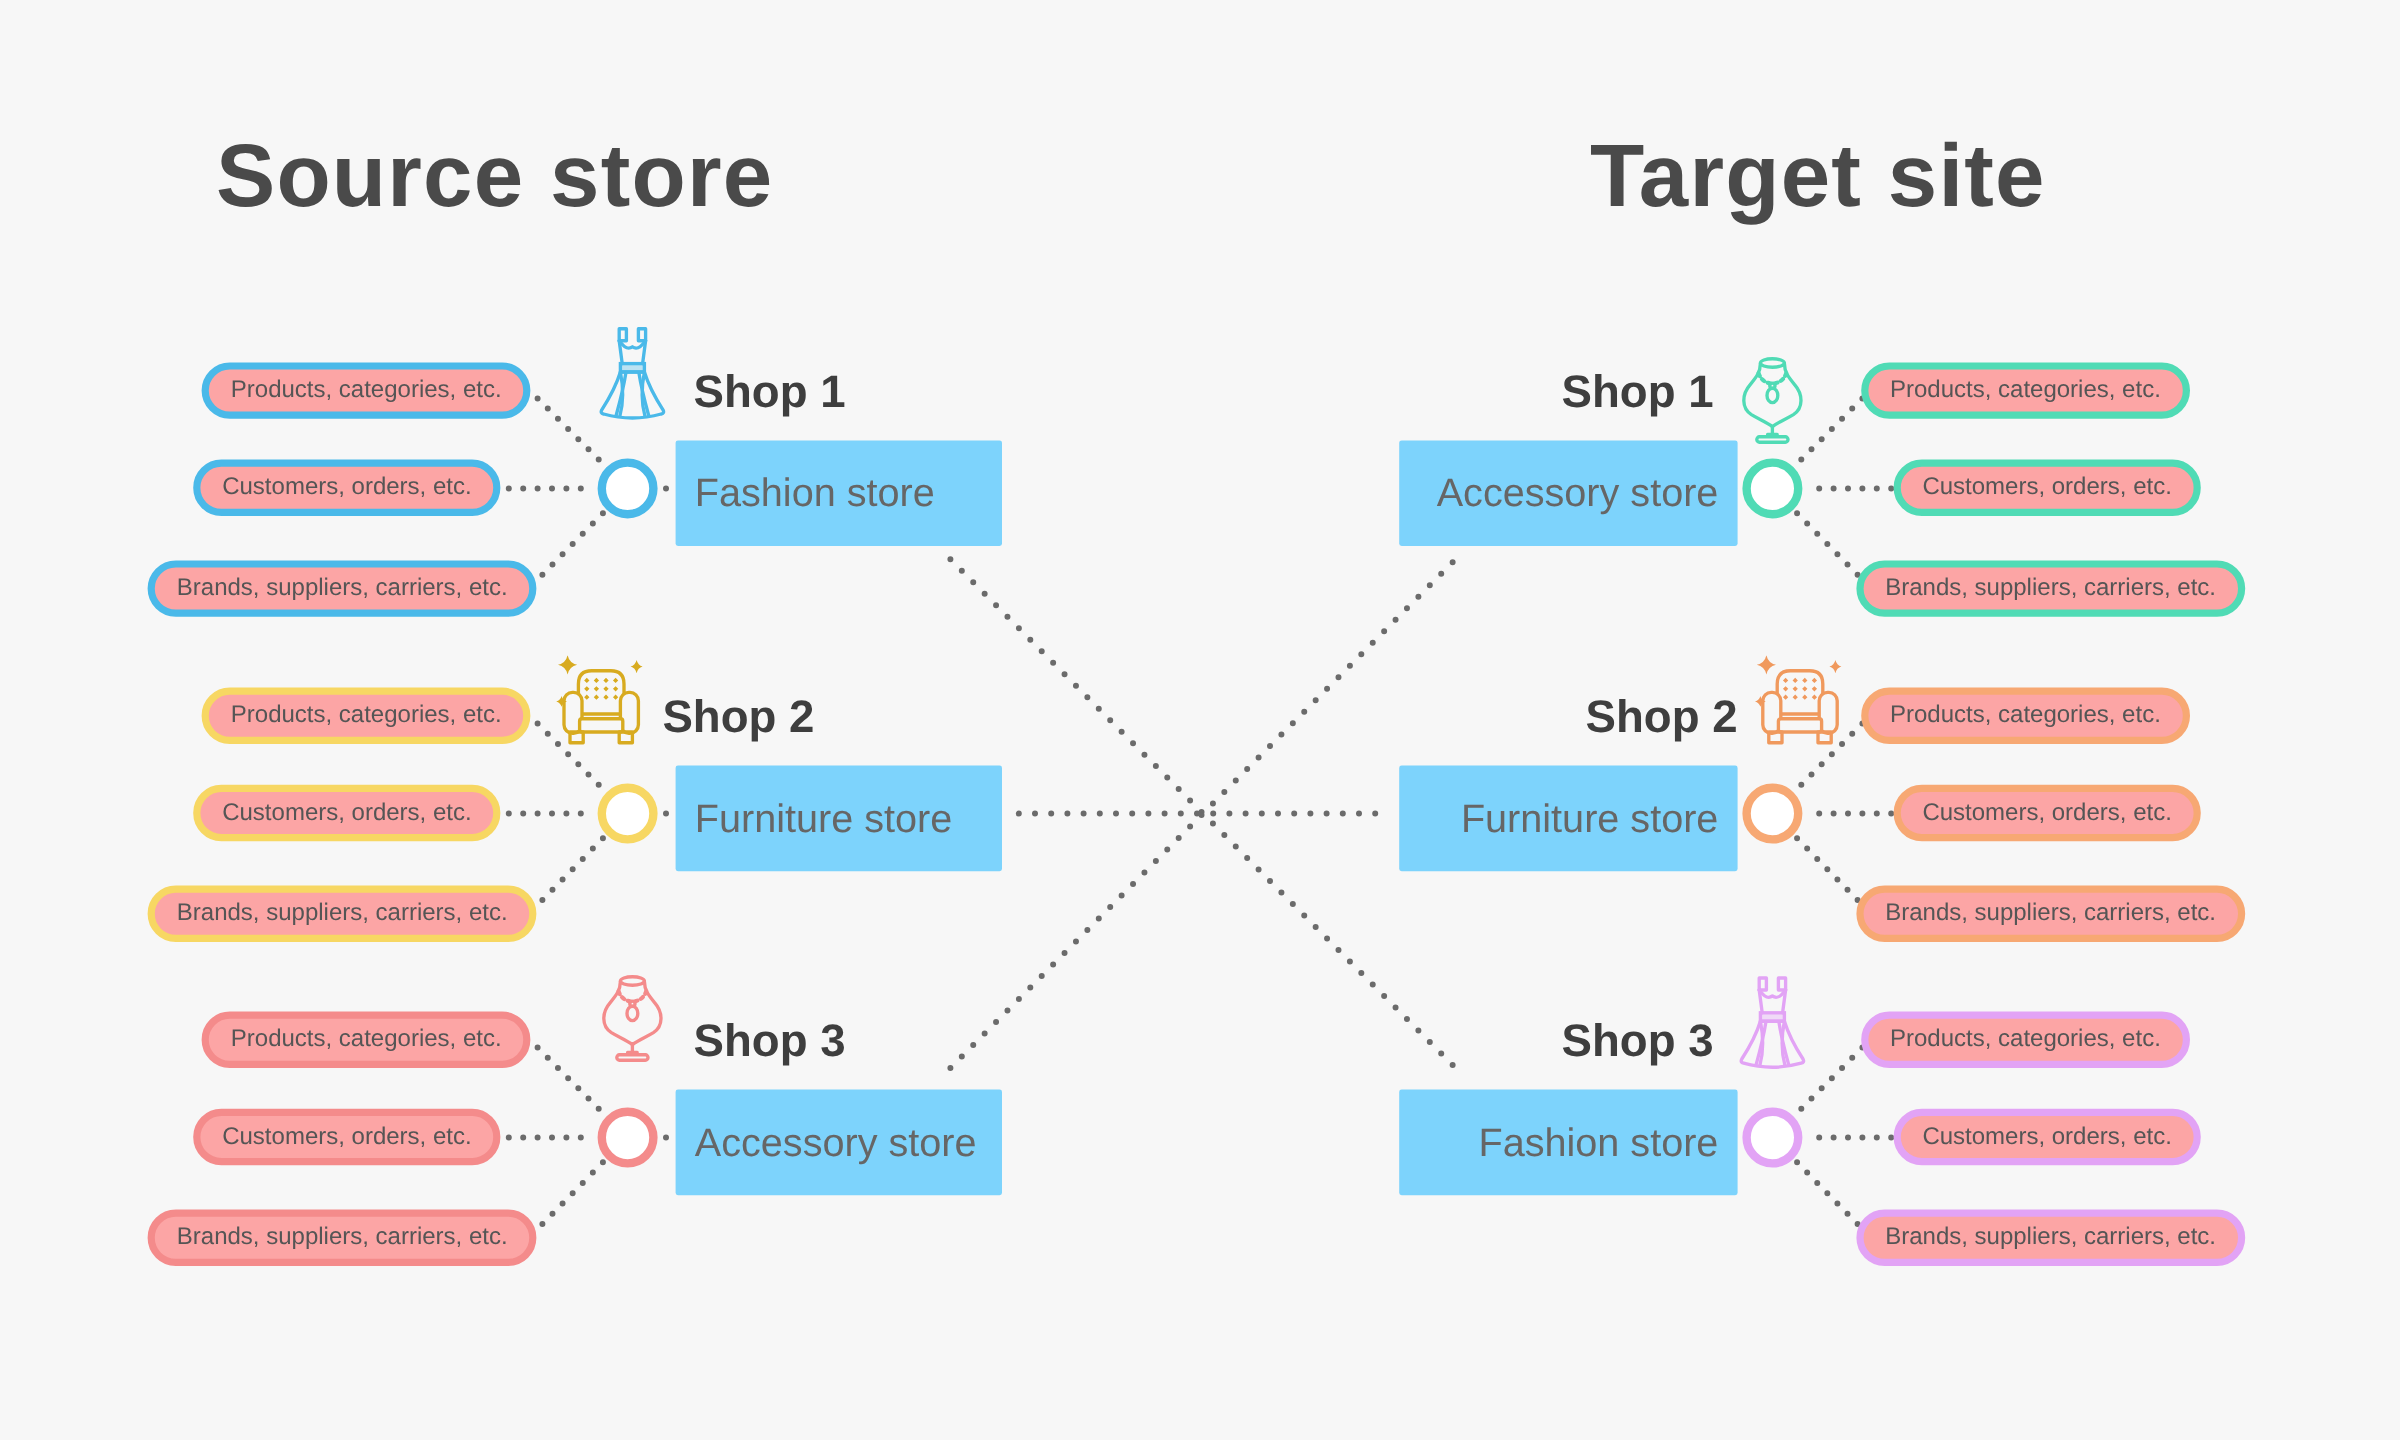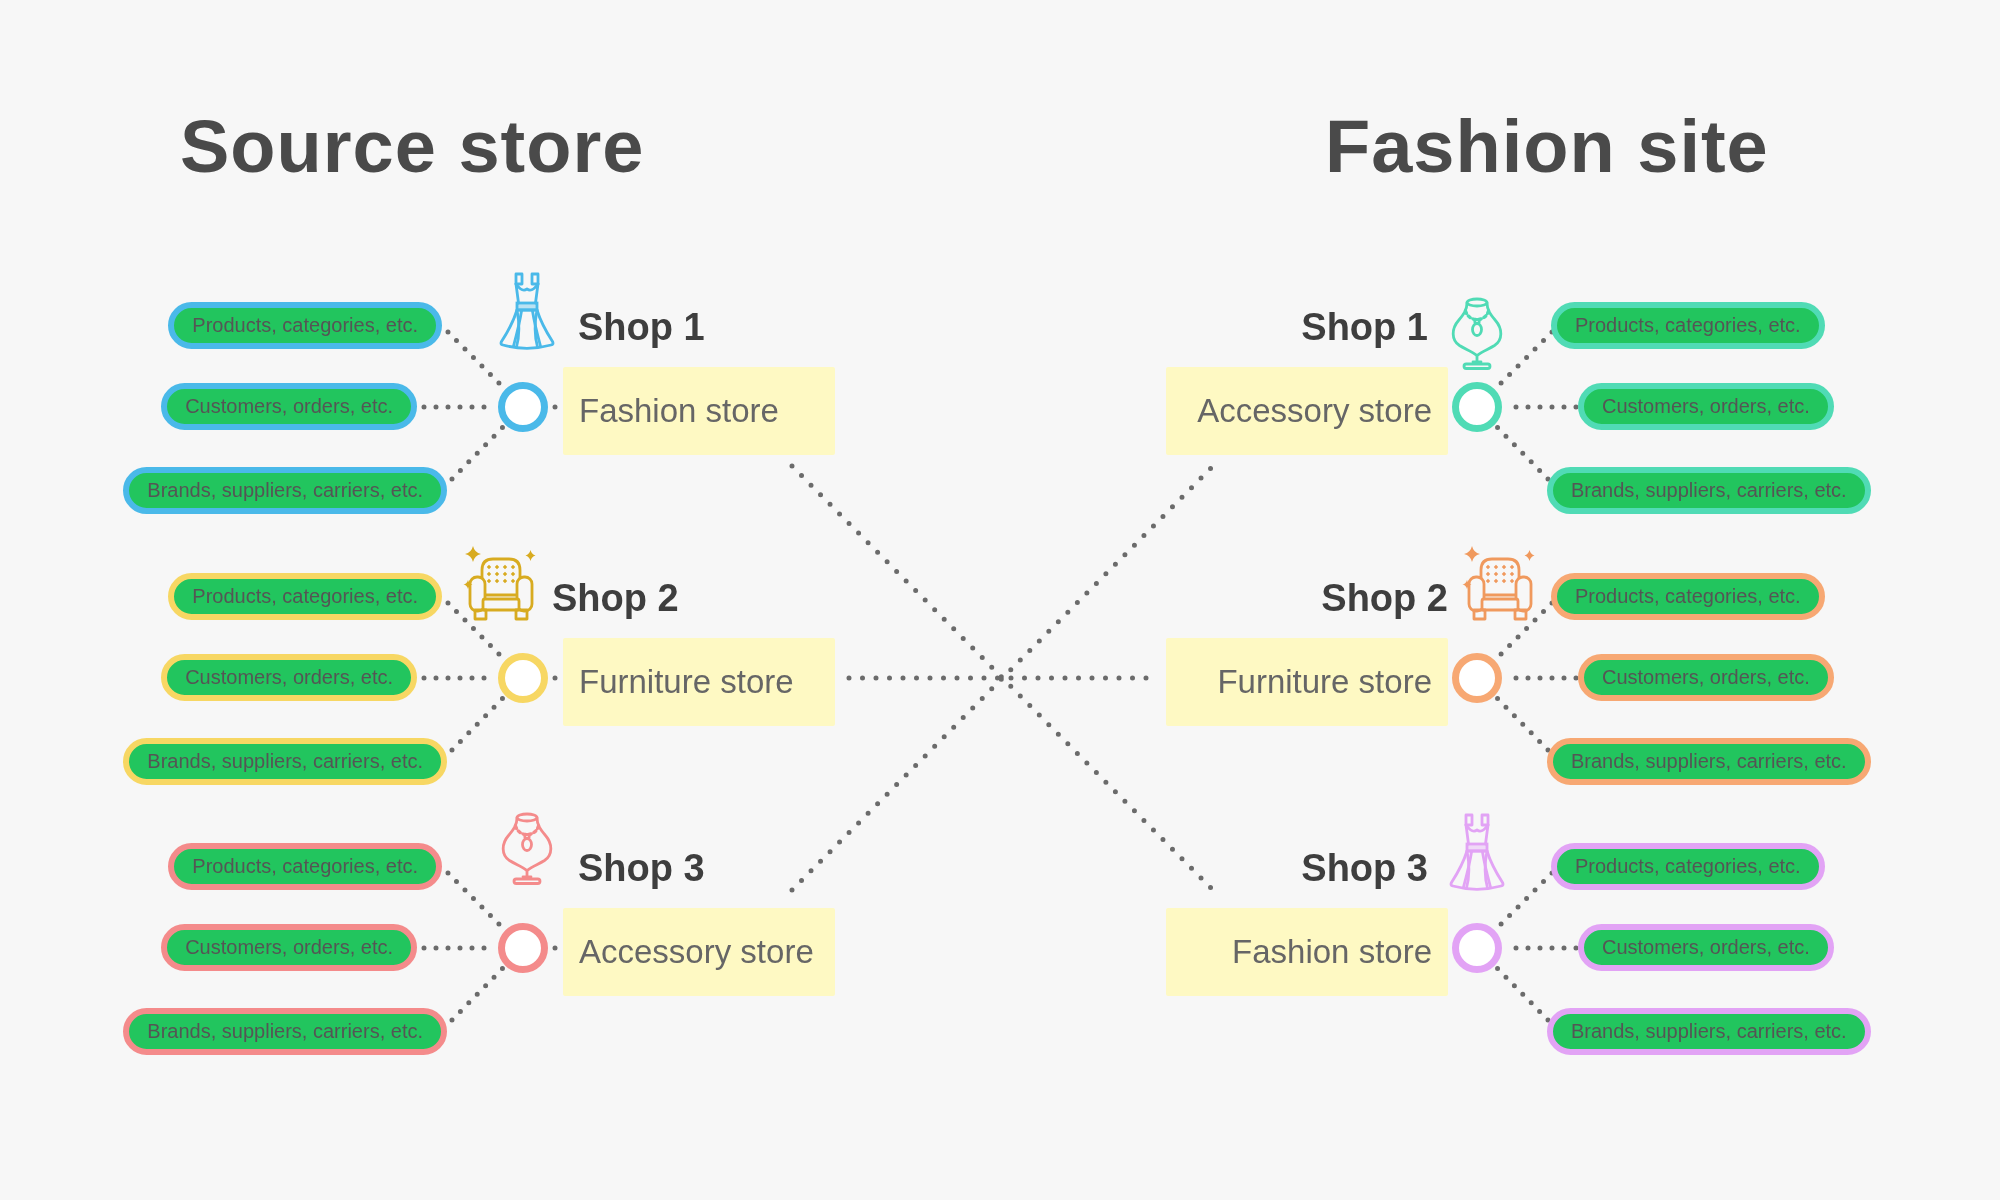--- a/index.html
+++ b/index.html
@@ -7,39 +7,39 @@
     position:relative;width:2000px;height:1200px;background:#f7f7f7;
     font-family:"Liberation Sans",sans-serif;overflow:hidden;
   }
   .title{
     position:absolute;font-size:74px;font-weight:bold;color:#4a4a4a;
     letter-spacing:1px;white-space:nowrap;
   }
   .row1{--ry:407px}.row2{--ry:678px}.row3{--ry:948px}
   .pill{
     position:absolute;height:47px;box-sizing:border-box;
-    border:6px solid var(--c);border-radius:26px;background:#22c55e;
+    border:6px solid var(--c);border-radius:26px;background:#fca5a5;
     display:flex;align-items:center;padding:0 18px;
     font-size:20px;color:#555;white-space:nowrap;
   }
   .left .pill1{right:1558px;top:calc(var(--ry) - 105px)}
   .left .pill2{right:1583px;top:calc(var(--ry) - 24px)}
   .left .pill3{right:1553px;top:calc(var(--ry) + 60px)}
   .right .pill1{left:1551px;top:calc(var(--ry) - 105px)}
   .right .pill2{left:1578px;top:calc(var(--ry) - 24px)}
   .right .pill3{left:1547px;top:calc(var(--ry) + 60px)}
   .node{
     position:absolute;width:50px;height:50px;box-sizing:border-box;
     border:7px solid var(--c);border-radius:50%;background:#fff;
     top:calc(var(--ry) - 25px);
   }
   .left .node{left:498px}
   .right .node{left:1452px}
   .storebox{
-    position:absolute;height:88px;box-sizing:border-box;background:#fef9c3;
+    position:absolute;height:88px;box-sizing:border-box;background:#7dd3fc;
     border-radius:2px;display:flex;align-items:center;
     top:calc(var(--ry) - 40px);font-size:33px;color:#666;white-space:nowrap;
   }
   .left .storebox{left:563px;width:272px;padding-left:16px}
   .right .storebox{left:1166px;width:282px;padding-right:16px;justify-content:flex-end}
   .shoplabel{
     position:absolute;font-size:38px;font-weight:bold;color:#3e3e3e;
     top:calc(var(--ry) - 102px);line-height:44px;white-space:nowrap;
   }
   .right .shoplabel{text-align:right}
@@ -90,21 +90,21 @@
     <line class="dots dash12" x1="1548" y1="750" x2="1495" y2="696"></line>
     <circle cx="1445" cy="678" r="2.5" fill="#6b6b6b"></circle>
 
     <line class="dots dash12" x1="1552" y1="873" x2="1495" y2="930"></line>
     <line class="dots dash12" x1="1576" y1="948" x2="1509" y2="948"></line>
     <line class="dots dash12" x1="1548" y1="1020" x2="1495" y2="966"></line>
     <circle cx="1445" cy="948" r="2.5" fill="#6b6b6b"></circle>
   </svg>
 
   <div class="title" style="left:180px;top:104px">Source store</div>
-  <div class="title" style="left:1325px;top:104px">Fashion site</div>
+  <div class="title" style="left:1325px;top:104px">Target site</div>
 
   <div class="left row1" style="--c: #4ab9e9; --ic: #4ab9e9;">
     <div class="pill pill1">
         <span>Products, categories, etc.</span>
       </div>
     <div class="pill pill2">
         <span>Customers, orders, etc.</span>
       </div>
     <div class="pill pill3">
         <span>Brands, suppliers, carriers, etc.</span>

